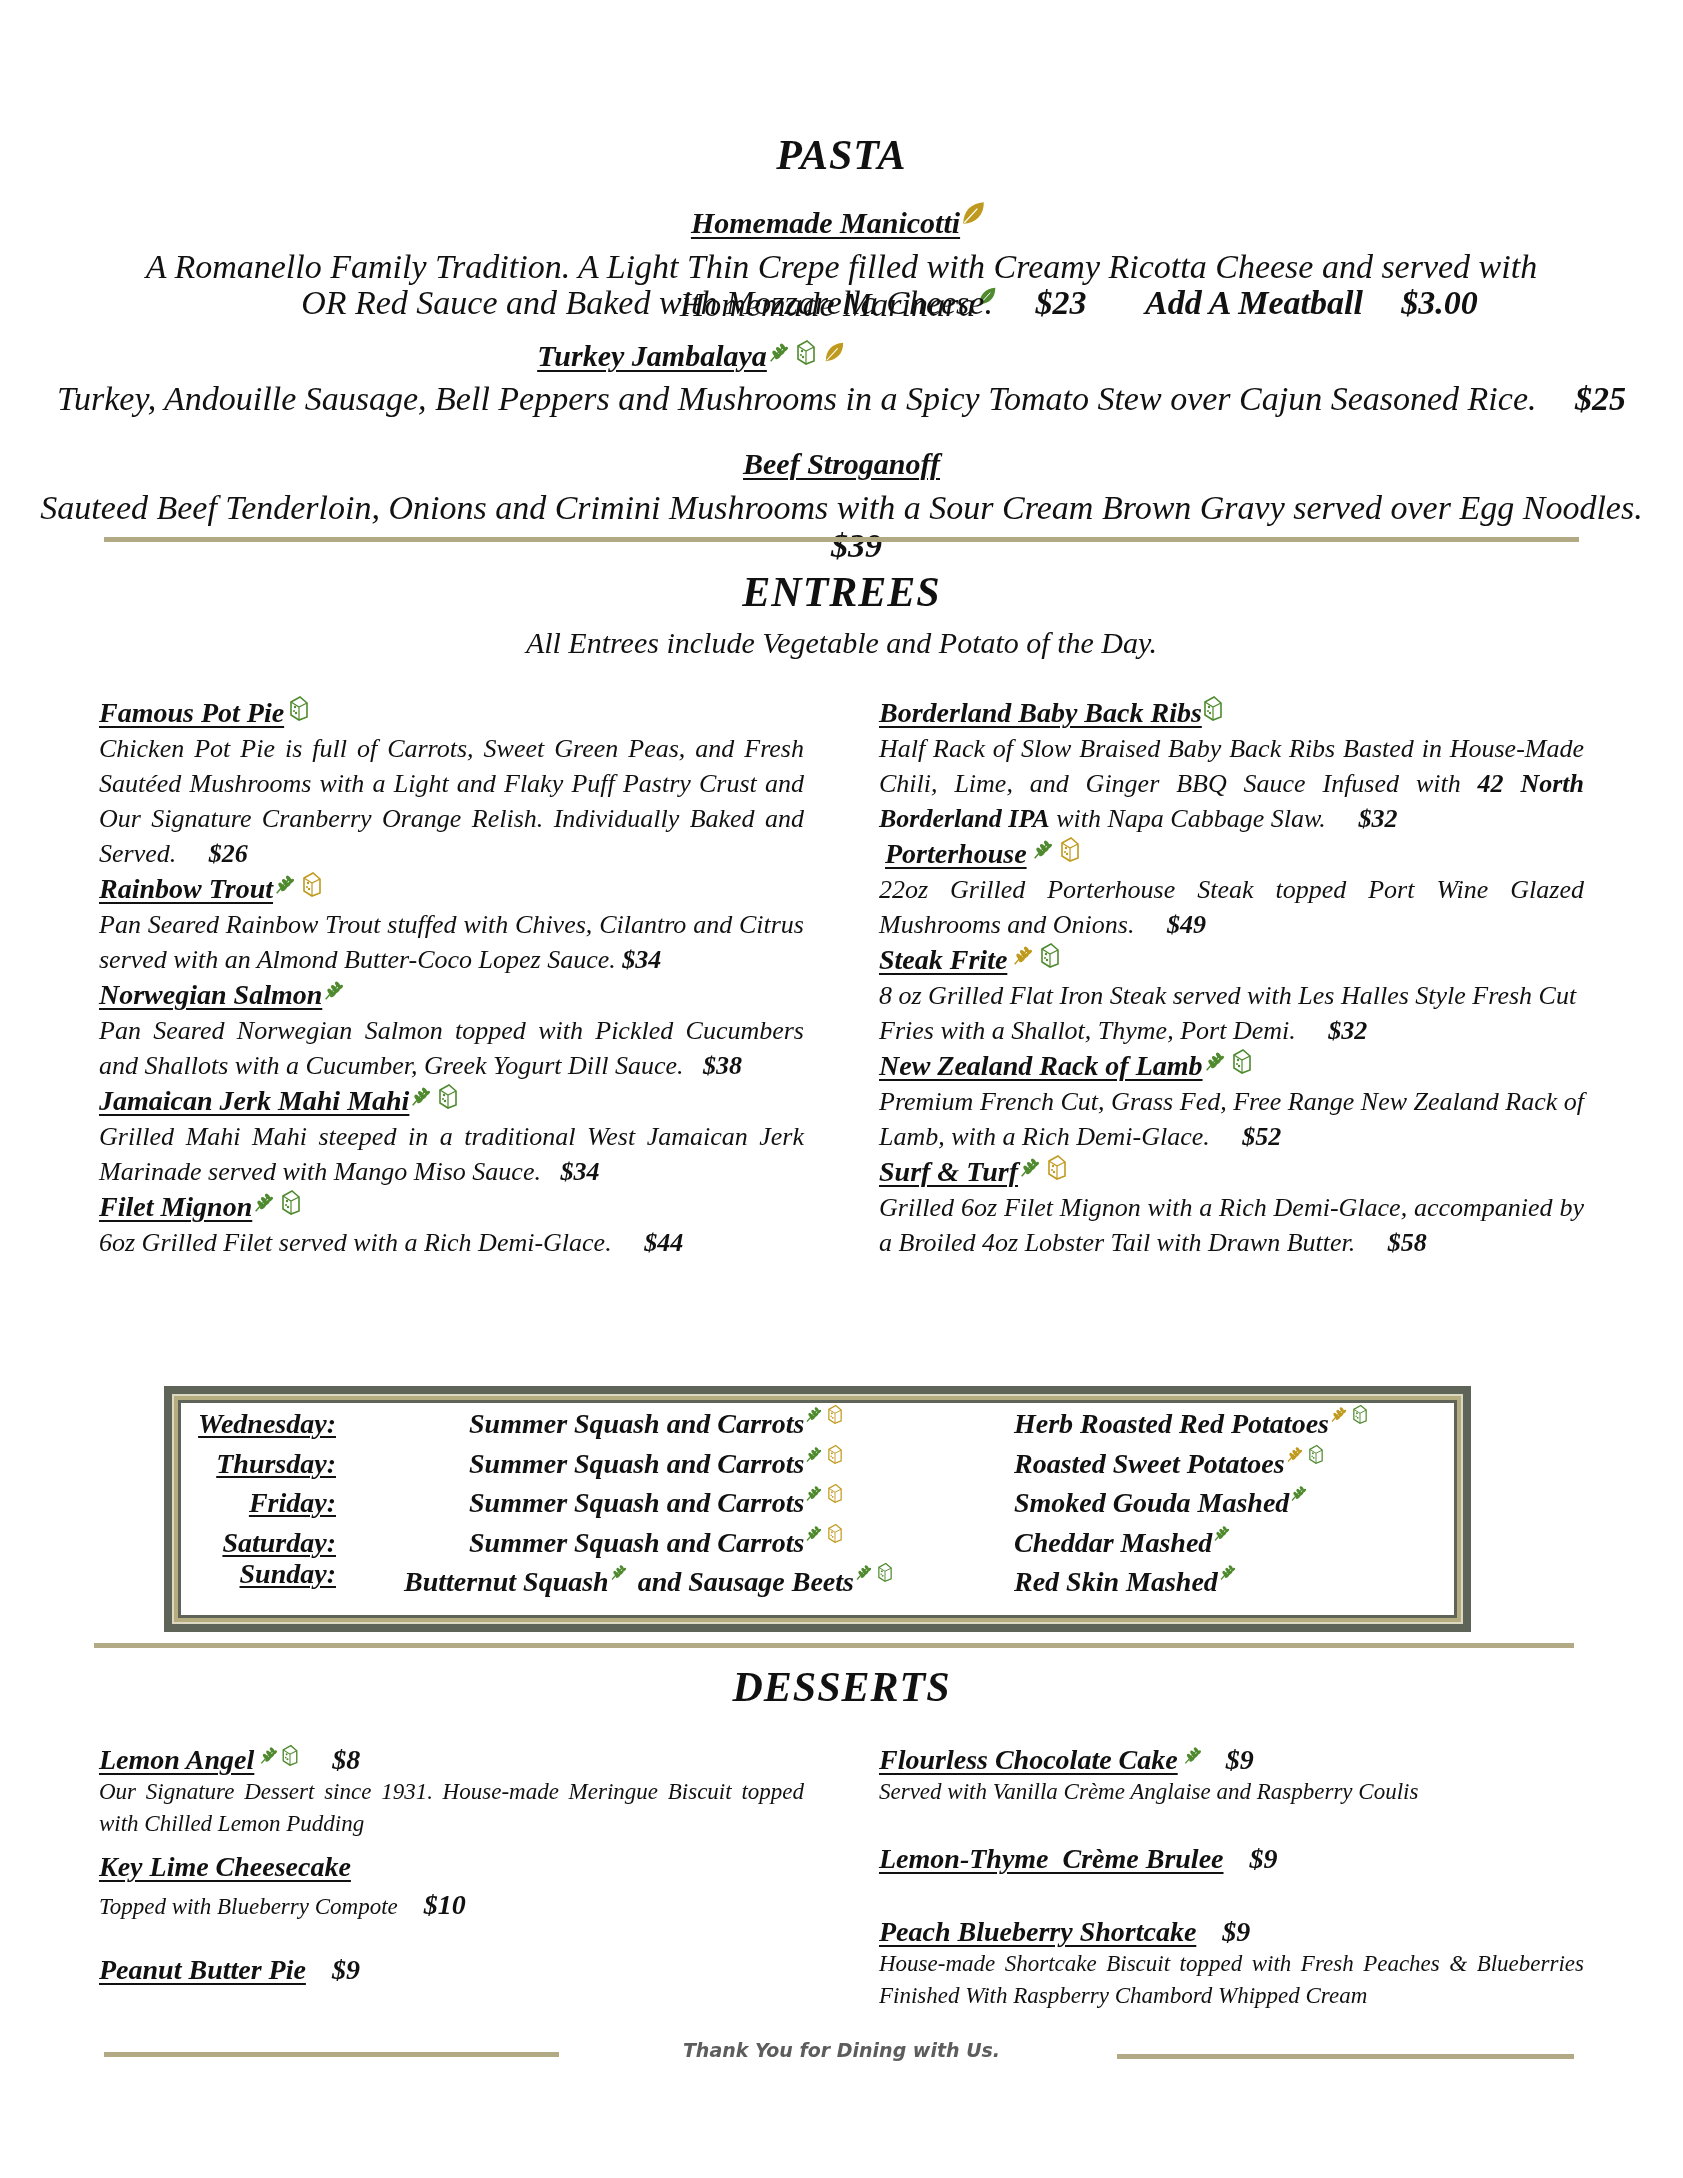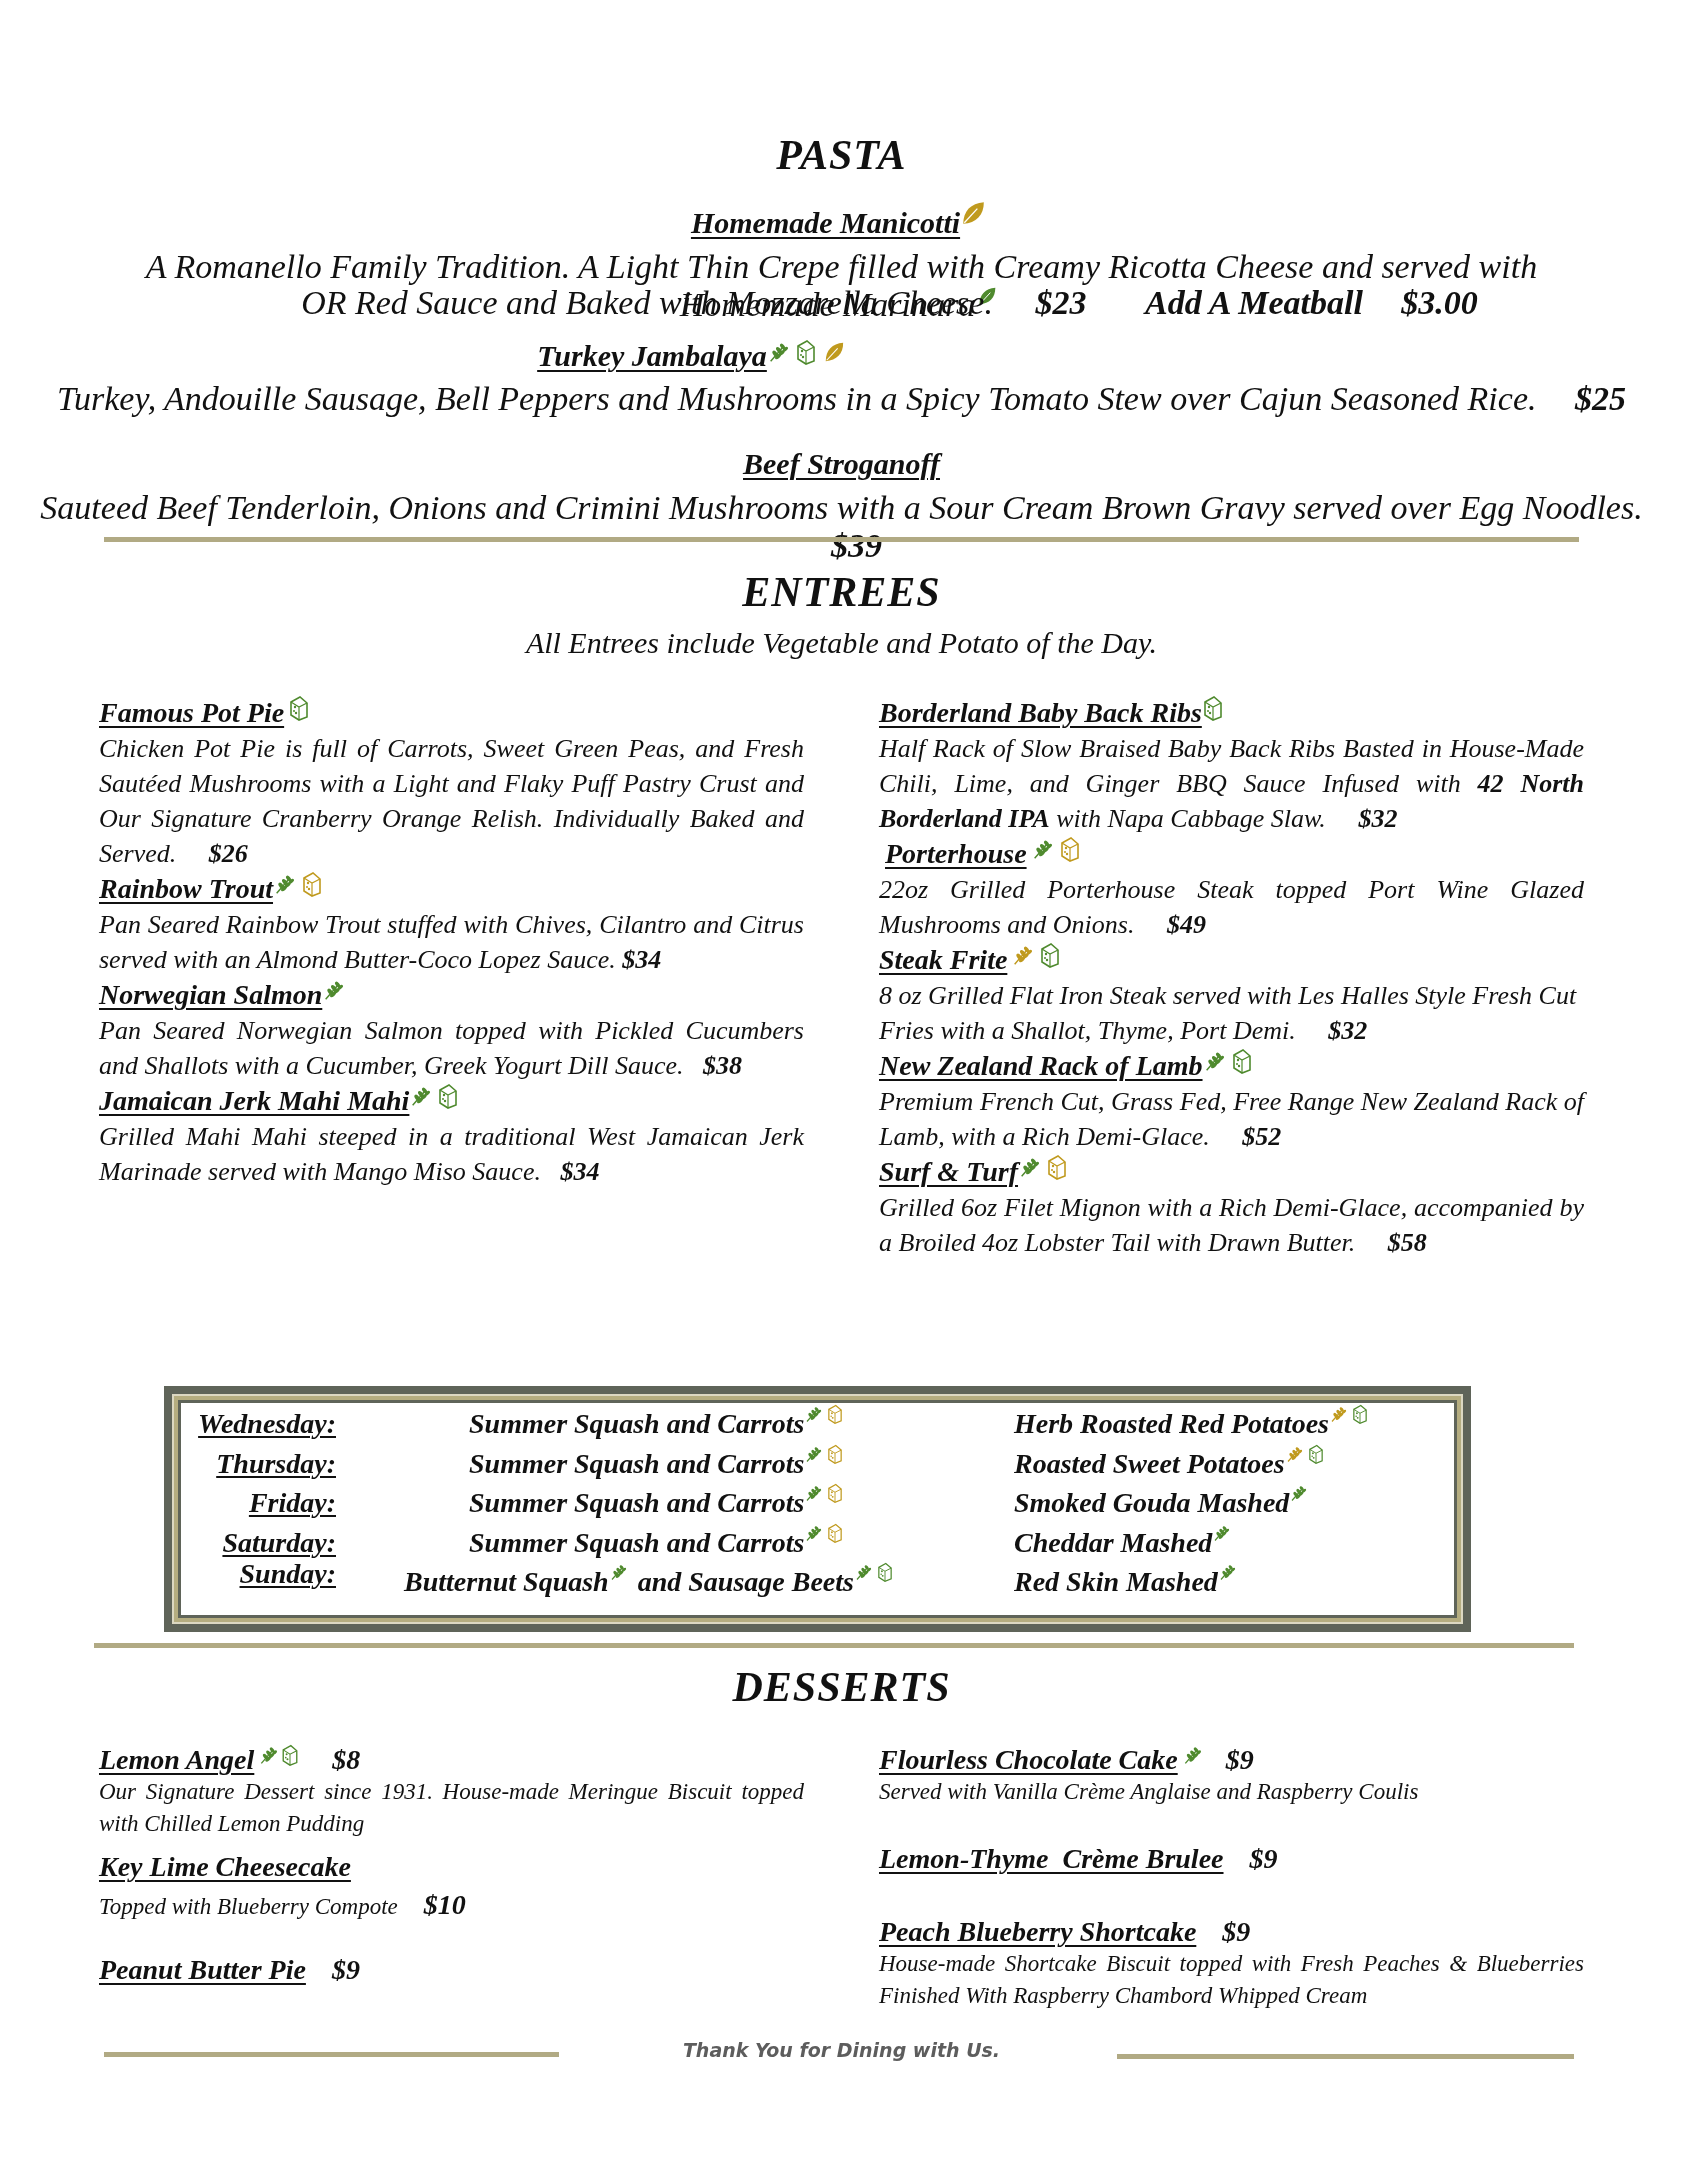--- a/index.html
+++ b/index.html
@@ -121,20 +121,28 @@
     <div class="item-desc"><span>Pan Seared Norwegian Salmon topped with Pickled Cucumbers and Shallots with a Cucumber, Greek Yogurt Dill Sauce.</span>&nbsp;&nbsp; <span class="price">$38</span></div>
   </div>
   <div>
     <span class="item-name">Jamaican Jerk Mahi Mahi</span><svg class="ic" style="color:#4f8a2e" viewBox="0 0 22 26" width="22" height="26">
         <use href="#wheat"></use>
       </svg><svg class="ic" style="color:#4f8a2e" viewBox="0 0 22 26" width="22" height="26">
         <use href="#cheese"></use>
       </svg>
     <div class="item-desc"><span>Grilled Mahi Mahi steeped in a traditional West Jamaican Jerk Marinade served with Mango Miso Sauce.</span>&nbsp;&nbsp; <span class="price">$34</span></div>
   </div>
+  <div>
+    <span class="item-name">Filet Mignon</span><svg class="ic" style="color:#4f8a2e" viewBox="0 0 22 26" width="22" height="26">
+        <use href="#wheat"></use>
+      </svg><svg class="ic" style="color:#4f8a2e" viewBox="0 0 22 26" width="22" height="26">
+        <use href="#cheese"></use>
+      </svg>
+    <div class="item-desc" style="text-align:left"><span>6oz Grilled Filet served with a Rich Demi-Glace.</span>&nbsp;&nbsp;&nbsp;&nbsp; <span class="price">$44</span></div>
+  </div>
 </div>
 
 <div class="col" style="left:879px;top:695px;">
   <div>
     <span class="item-name">Borderland Baby Back Ribs</span><svg class="ic" style="color:#4f8a2e" viewBox="0 0 22 26" width="22" height="26">
         <use href="#cheese"></use>
       </svg>
     <div class="item-desc"><span>Half Rack of Slow Braised Baby Back Ribs Basted in House-Made Chili, Lime, and Ginger BBQ Sauce Infused with </span><b style="font-style:italic">42 North Borderland IPA</b><span> with Napa Cabbage Slaw.</span>&nbsp;&nbsp;&nbsp;&nbsp; <span class="price">$32</span></div>
   </div>
   <div>

